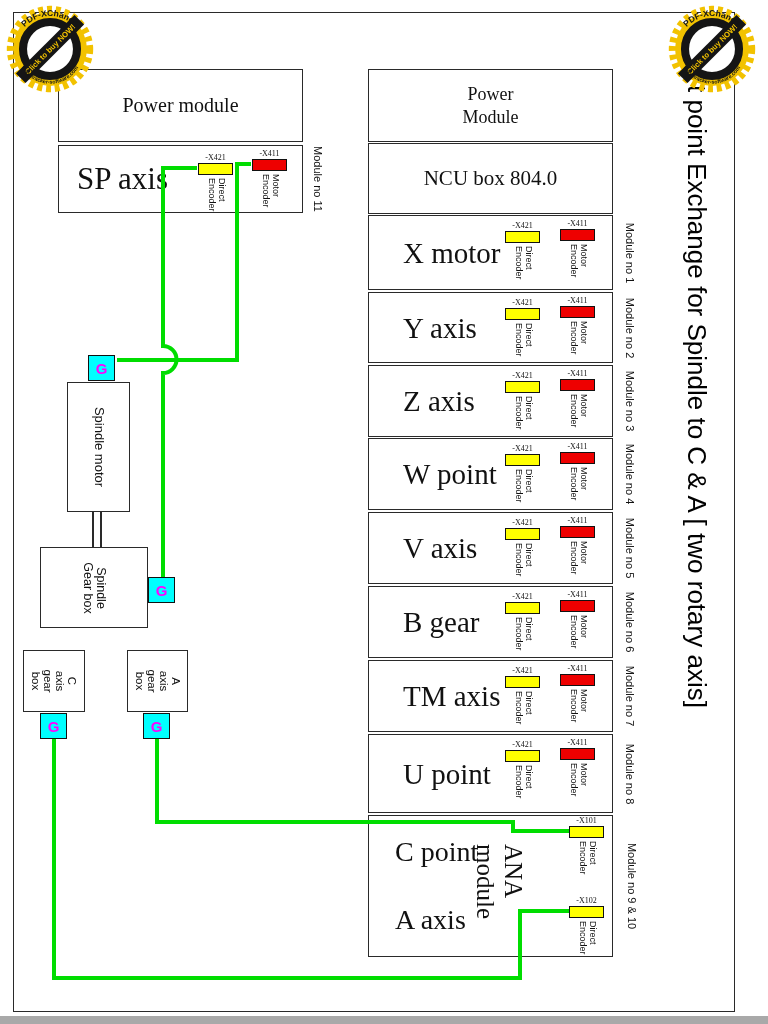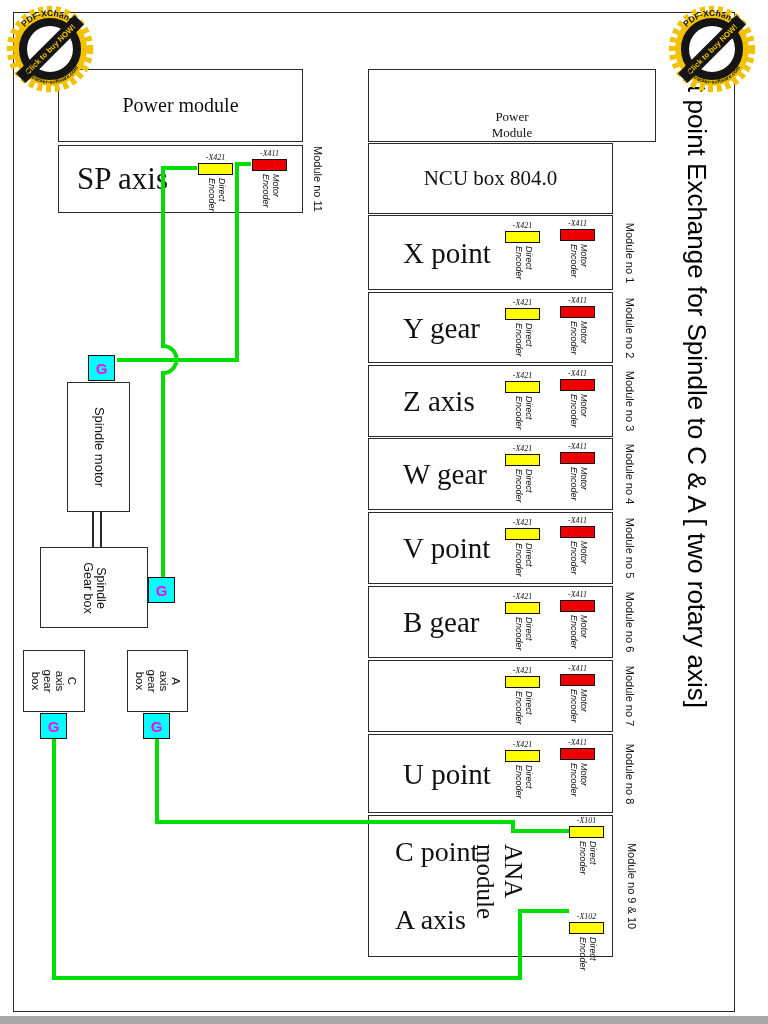--- a/index.html
+++ b/index.html
@@ -10,21 +10,21 @@
   .serif{font-family:"Liberation Serif", serif;}
   .sans{font-family:"Liberation Sans", sans-serif;}
   .center-text{display:flex;align-items:center;justify-content:center;text-align:center;}
   .pre{white-space:pre-line;}
   
   .rot-center{position:absolute;left:50%;top:50%;
               transform:translate(-50%,-50%) rotate(90deg);
               white-space:pre-line;text-align:center;line-height:1.05;}
   .nowrap{white-space:nowrap;}
   
-  .connector{position:absolute;width:35px;height:16px;font-style:italic;}
+  .connector{position:absolute;width:35px;height:16px;}
   .cpad{position:absolute;left:0;top:0;width:35px;height:12px;border:1px solid #111;box-sizing:border-box;}
   .ctag{position:absolute;left:-8px;top:-10px;width:51px;text-align:center;
         font-family:"Liberation Serif", serif;font-size:8px;line-height:9px;}
   .crot{position:absolute;left:29px;top:15px;width:58px;
         transform:rotate(90deg);transform-origin:0 0;
         font-size:9px;line-height:10px;white-space:pre-line;text-align:left;}
   .axis-big{position:absolute;left:34px;top:50%;transform:translateY(-50%);
             font-family:"Liberation Serif", serif;font-size:29px;}
   .gbox{position:absolute;width:27px;height:26px;background:#00ffff;border:1.4px solid #111;
         box-sizing:border-box;display:flex;align-items:center;justify-content:center;
@@ -89,41 +89,41 @@
 <div class="box" style="left:23px;top:650px;width:62px;height:62px;">
   <span class="rot-center sans" style="font-size:11.5px;">C axis
 gear box</span>
 </div>
 
 <div class="box" style="left:127px;top:650px;width:61px;height:62px;">
   <span class="rot-center sans" style="font-size:11.5px;">A axis
 gear box</span>
 </div>
 
-<div class="box center-text serif pre" style="left:368px;top:69px;width:288px;height:73px;font-size:13px;line-height:1.25;align-items:flex-end;">
+<div class="box center-text serif pre" style="left:368px;top:69px;width:245px;height:73px;font-size:18px;line-height:1.25;">
   <span class="pre">Power
 Module</span>
 </div>
 
 <div class="box center-text serif" style="left:368px;top:143px;width:245px;height:71px;font-size:21px;">
   <span>NCU box 804.0</span>
 </div>
 
 <div class="box" id="ana-box" style="left:368px;top:815px;width:245px;height:142px;">
   <span class="abs serif" style="left:26px;top:20px;font-size:28px;">C point</span>
   <span class="abs serif" style="left:26px;top:88px;font-size:28px;">A axis</span>
   <span class="abs serif pre" style="left:158px;top:28px;width:100px;transform:rotate(90deg);transform-origin:0 0;font-size:25px;line-height:28px;">ANA
 module</span>
 <div class="connector" style="left: 200px; top: 10px;">
       <div class="ctag">-X101</div>
       <div class="cpad" style="background: rgb(255, 255, 0);"></div>
       <div class="crot sans">Direct
 Encoder</div>
     </div>
-    <div class="connector" style="left: 200px; top: 106px;">
+    <div class="connector" style="left: 200px; top: 90px;">
       <div class="ctag">-X102</div>
       <div class="cpad" style="background: rgb(255, 255, 0);"></div>
       <div class="crot sans">Direct
 Encoder</div>
     </div>
   </div>
 <div class="modlabel" style="left:619px;top:815px;height:142px;">
   <span class="rot-center sans nowrap">Module no 9 &amp; 10</span>
 </div>
 
@@ -161,39 +161,39 @@
   </g>
   <text font-size="9.5" font-weight="bold" fill="#151515" font-family="Liberation Sans, sans-serif">
     <textPath href="#wm2Top" startOffset="50%" text-anchor="middle">PDF-XChange</textPath>
   </text>
   <text font-size="6" font-weight="bold" fill="#151515" font-family="Liberation Sans, sans-serif">
     <textPath href="#wm2Bot" startOffset="50%" text-anchor="middle">www.tracker-software.com</textPath>
   </text>
 </svg>
 
 <div class="box" style="left: 368px; top: 215px; width: 245px; height: 75px;">
-    <span class="axis-big">X point</span>
+    <span class="axis-big">X motor</span>
     <div class="connector" style="left: 136px; top: 15px;">
       <div class="ctag">-X421</div>
       <div class="cpad" style="background: rgb(255, 255, 0);"></div>
       <div class="crot sans">Direct
 Encoder</div>
     </div>
     <div class="connector" style="left: 191px; top: 13px;">
       <div class="ctag">-X411</div>
       <div class="cpad" style="background: rgb(238, 0, 0);"></div>
       <div class="crot sans">Motor
 Encoder</div>
     </div>
   </div>
 <div class="modlabel" style="left: 617px; top: 215px; height: 75px;">
     <span class="rot-center sans nowrap">Module no 1</span>
   </div>
 <div class="box" style="left: 368px; top: 292px; width: 245px; height: 71px;">
-    <span class="axis-big">Y gear</span>
+    <span class="axis-big">Y axis</span>
     <div class="connector" style="left: 136px; top: 15px;">
       <div class="ctag">-X421</div>
       <div class="cpad" style="background: rgb(255, 255, 0);"></div>
       <div class="crot sans">Direct
 Encoder</div>
     </div>
     <div class="connector" style="left: 191px; top: 13px;">
       <div class="ctag">-X411</div>
       <div class="cpad" style="background: rgb(238, 0, 0);"></div>
       <div class="crot sans">Motor
@@ -215,39 +215,39 @@
       <div class="ctag">-X411</div>
       <div class="cpad" style="background: rgb(238, 0, 0);"></div>
       <div class="crot sans">Motor
 Encoder</div>
     </div>
   </div>
 <div class="modlabel" style="left: 617px; top: 365px; height: 72px;">
     <span class="rot-center sans nowrap">Module no 3</span>
   </div>
 <div class="box" style="left: 368px; top: 438px; width: 245px; height: 72px;">
-    <span class="axis-big">W gear</span>
+    <span class="axis-big">W point</span>
     <div class="connector" style="left: 136px; top: 15px;">
       <div class="ctag">-X421</div>
       <div class="cpad" style="background: rgb(255, 255, 0);"></div>
       <div class="crot sans">Direct
 Encoder</div>
     </div>
     <div class="connector" style="left: 191px; top: 13px;">
       <div class="ctag">-X411</div>
       <div class="cpad" style="background: rgb(238, 0, 0);"></div>
       <div class="crot sans">Motor
 Encoder</div>
     </div>
   </div>
 <div class="modlabel" style="left: 617px; top: 438px; height: 72px;">
     <span class="rot-center sans nowrap">Module no 4</span>
   </div>
 <div class="box" style="left: 368px; top: 512px; width: 245px; height: 72px;">
-    <span class="axis-big">V point</span>
+    <span class="axis-big">V axis</span>
     <div class="connector" style="left: 136px; top: 15px;">
       <div class="ctag">-X421</div>
       <div class="cpad" style="background: rgb(255, 255, 0);"></div>
       <div class="crot sans">Direct
 Encoder</div>
     </div>
     <div class="connector" style="left: 191px; top: 13px;">
       <div class="ctag">-X411</div>
       <div class="cpad" style="background: rgb(238, 0, 0);"></div>
       <div class="crot sans">Motor
@@ -269,20 +269,21 @@
       <div class="ctag">-X411</div>
       <div class="cpad" style="background: rgb(238, 0, 0);"></div>
       <div class="crot sans">Motor
 Encoder</div>
     </div>
   </div>
 <div class="modlabel" style="left: 617px; top: 586px; height: 72px;">
     <span class="rot-center sans nowrap">Module no 6</span>
   </div>
 <div class="box" style="left: 368px; top: 660px; width: 245px; height: 72px;">
+    <span class="axis-big">TM axis</span>
     <div class="connector" style="left: 136px; top: 15px;">
       <div class="ctag">-X421</div>
       <div class="cpad" style="background: rgb(255, 255, 0);"></div>
       <div class="crot sans">Direct
 Encoder</div>
     </div>
     <div class="connector" style="left: 191px; top: 13px;">
       <div class="ctag">-X411</div>
       <div class="cpad" style="background: rgb(238, 0, 0);"></div>
       <div class="crot sans">Motor

